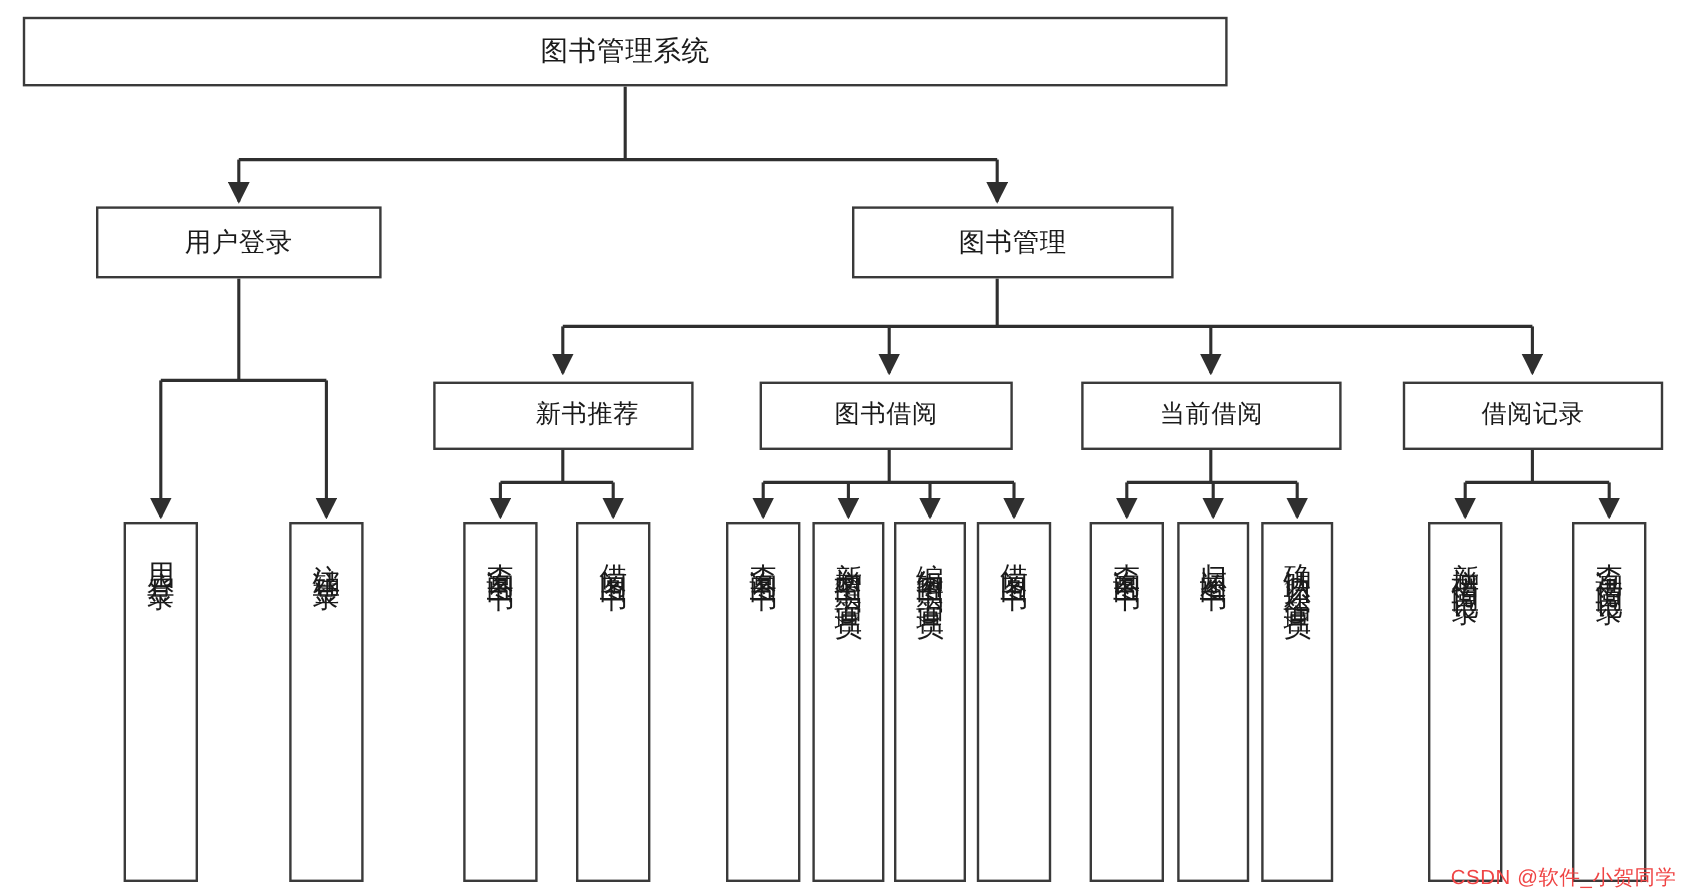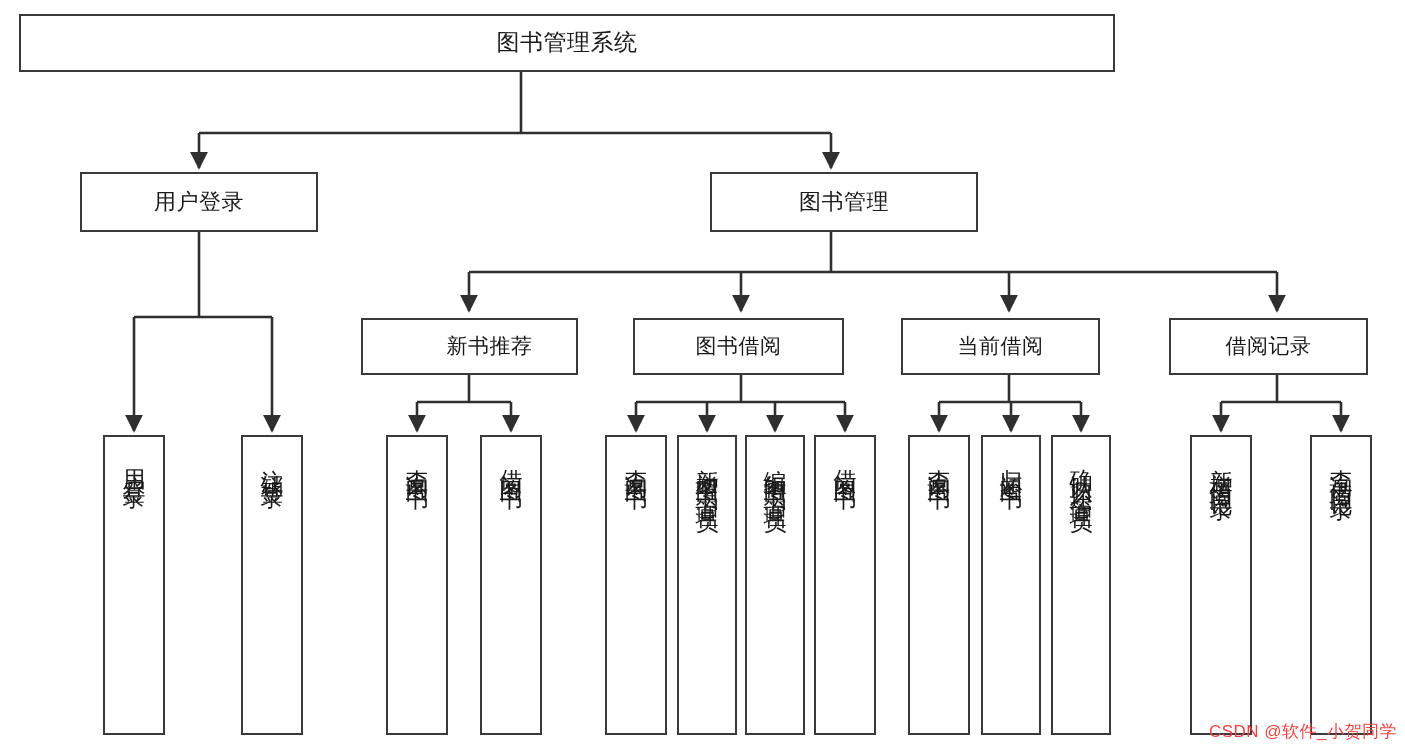--- a/index.html
+++ b/index.html
@@ -33,21 +33,21 @@
     text-align:center;
     z-index:2;
   }
   .node .lbl{
     display:block;
     line-height:1.18;
     letter-spacing:0.5px;
     white-space:nowrap;
   }
   
-  .node.root{ left:19px; top:14px; width:1096px; height:58px; }
+  .node.root{ left:19px; top:14px; width:1004px; height:58px; }
   .node.root .lbl{ font-size:23px; }
   
   .node.lvl1{ height:60px; }
   .node.lvl1 .lbl{ font-size:22px; }
   
   .node.lvl2{ height:57px; }
   .node.lvl2 .lbl{ font-size:21px; }
   
   .node.leaf{
     top:435px;
@@ -141,24 +141,24 @@
   <div class="node lvl1" style="left:710px; top:172px; width:268px;">
     <span class="lbl">图书管理</span>
   </div>
 
   <div class="node lvl2" style="left:361px;  top:318px; width:217px;padding-left:40px;">
     <span class="lbl">新书推荐</span>
   </div>
   <div class="node lvl2" style="left:633px;  top:318px; width:211px;">
     <span class="lbl">图书借阅</span>
   </div>
-  <div class="node lvl2" style="left:901px;  top:318px; width:199px;">
+  <div class="node lvl2" style="left:901px;  top:318px; width:217px;">
     <span class="lbl">当前借阅</span>
   </div>
-  <div class="node lvl2" style="left:1169px; top:318px; width:199px;">
+  <div class="node lvl2" style="left:1169px; top:318px; width:217px;">
     <span class="lbl">借阅记录</span>
   </div>
 
   <div class="node leaf" style="left:103px; width:62px;">
     <span class="lbl">用户登录</span>
   </div>
   <div class="node leaf" style="left:241px; width:62px;">
     <span class="lbl">注销登录</span>
   </div>
 

